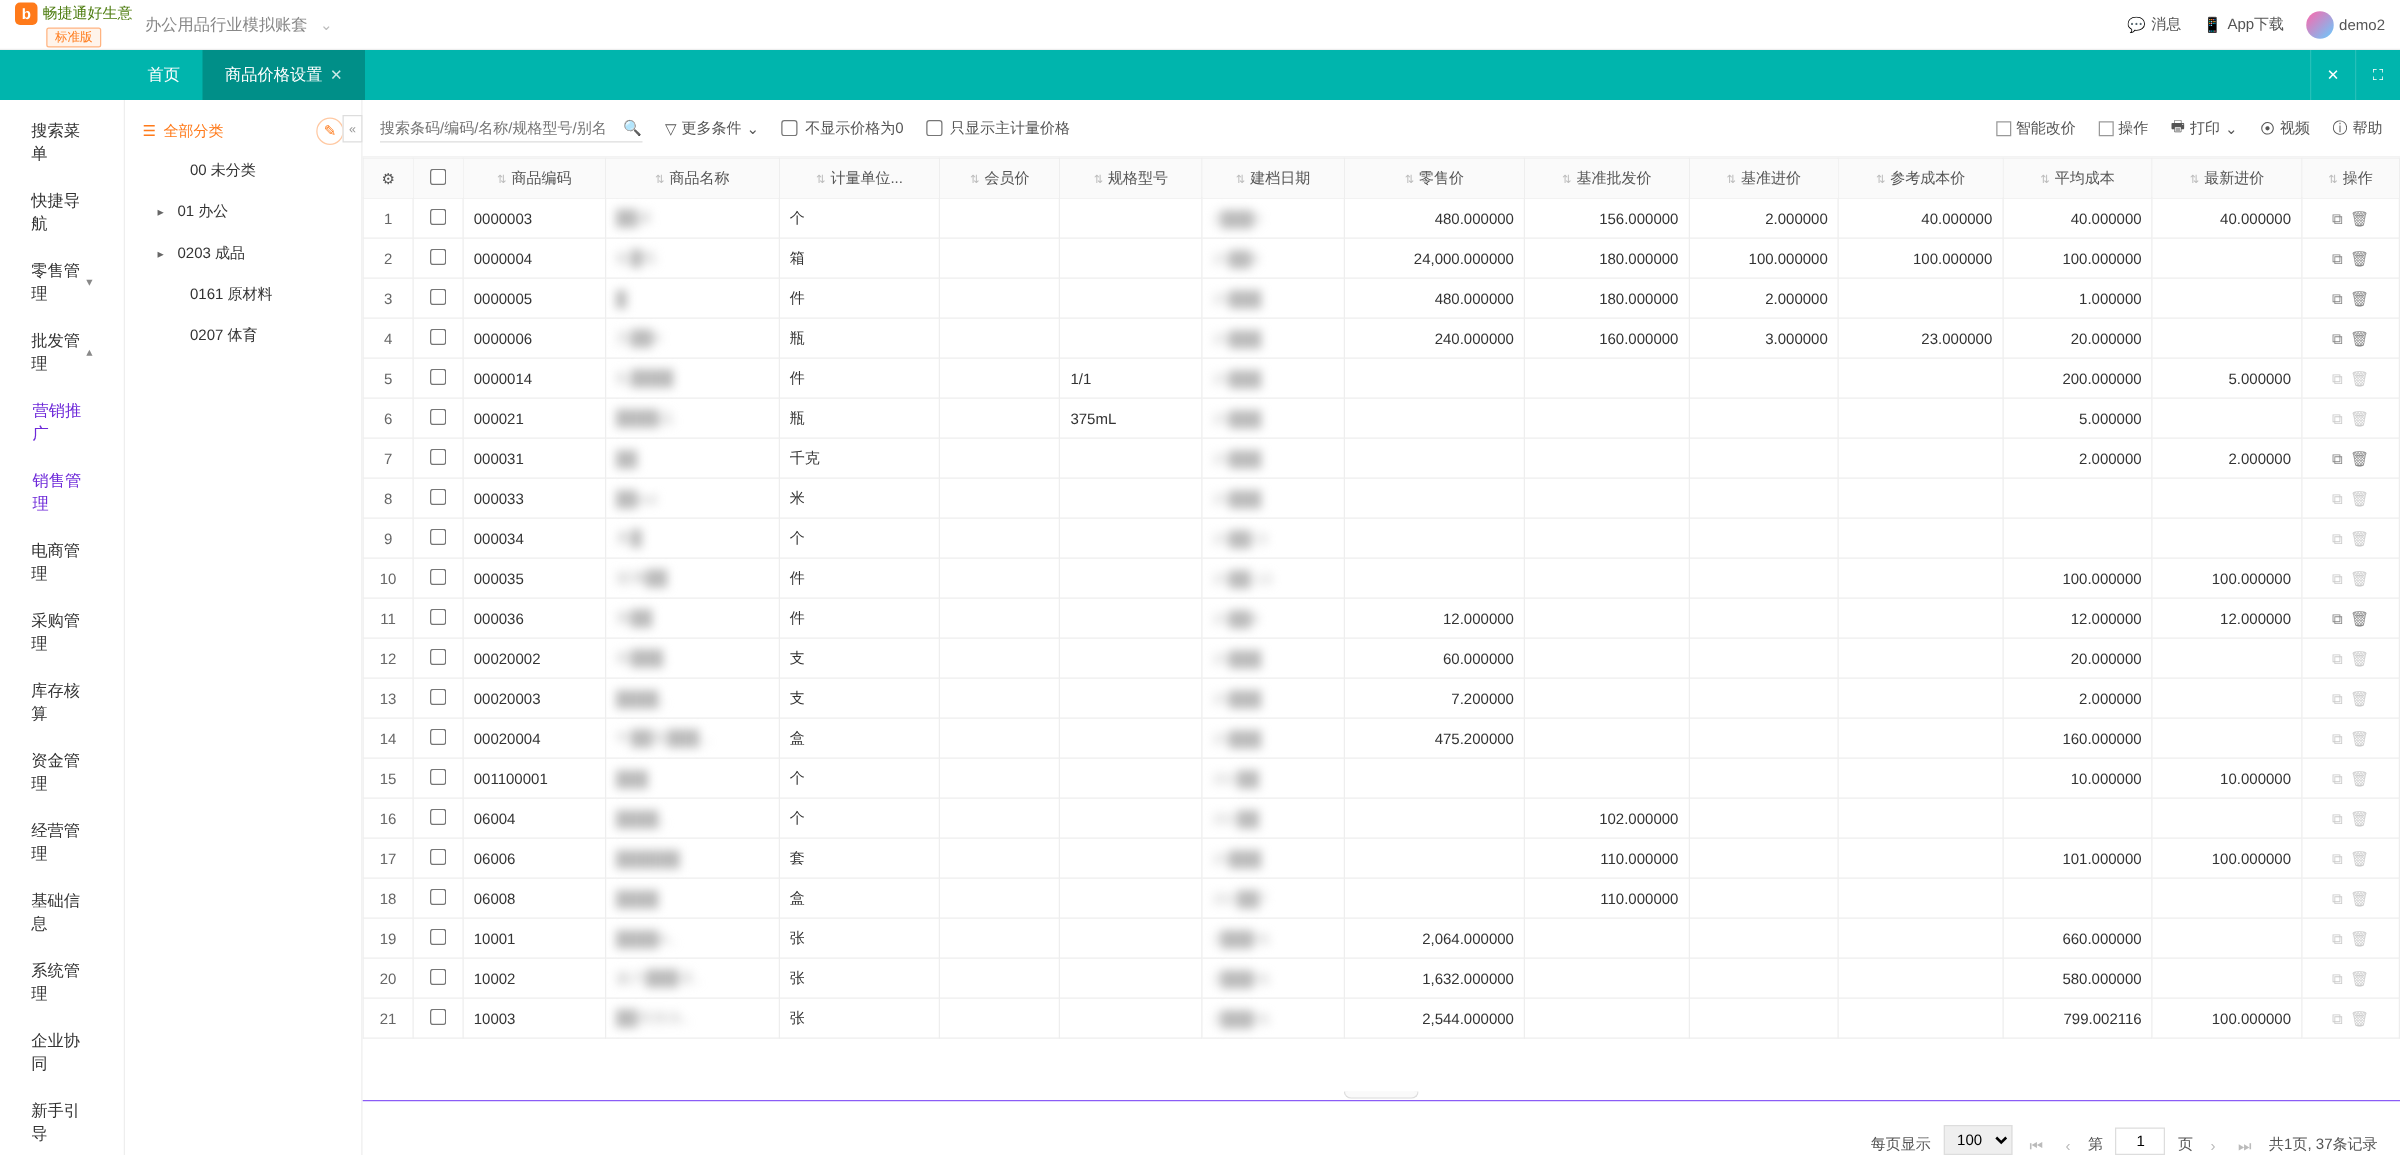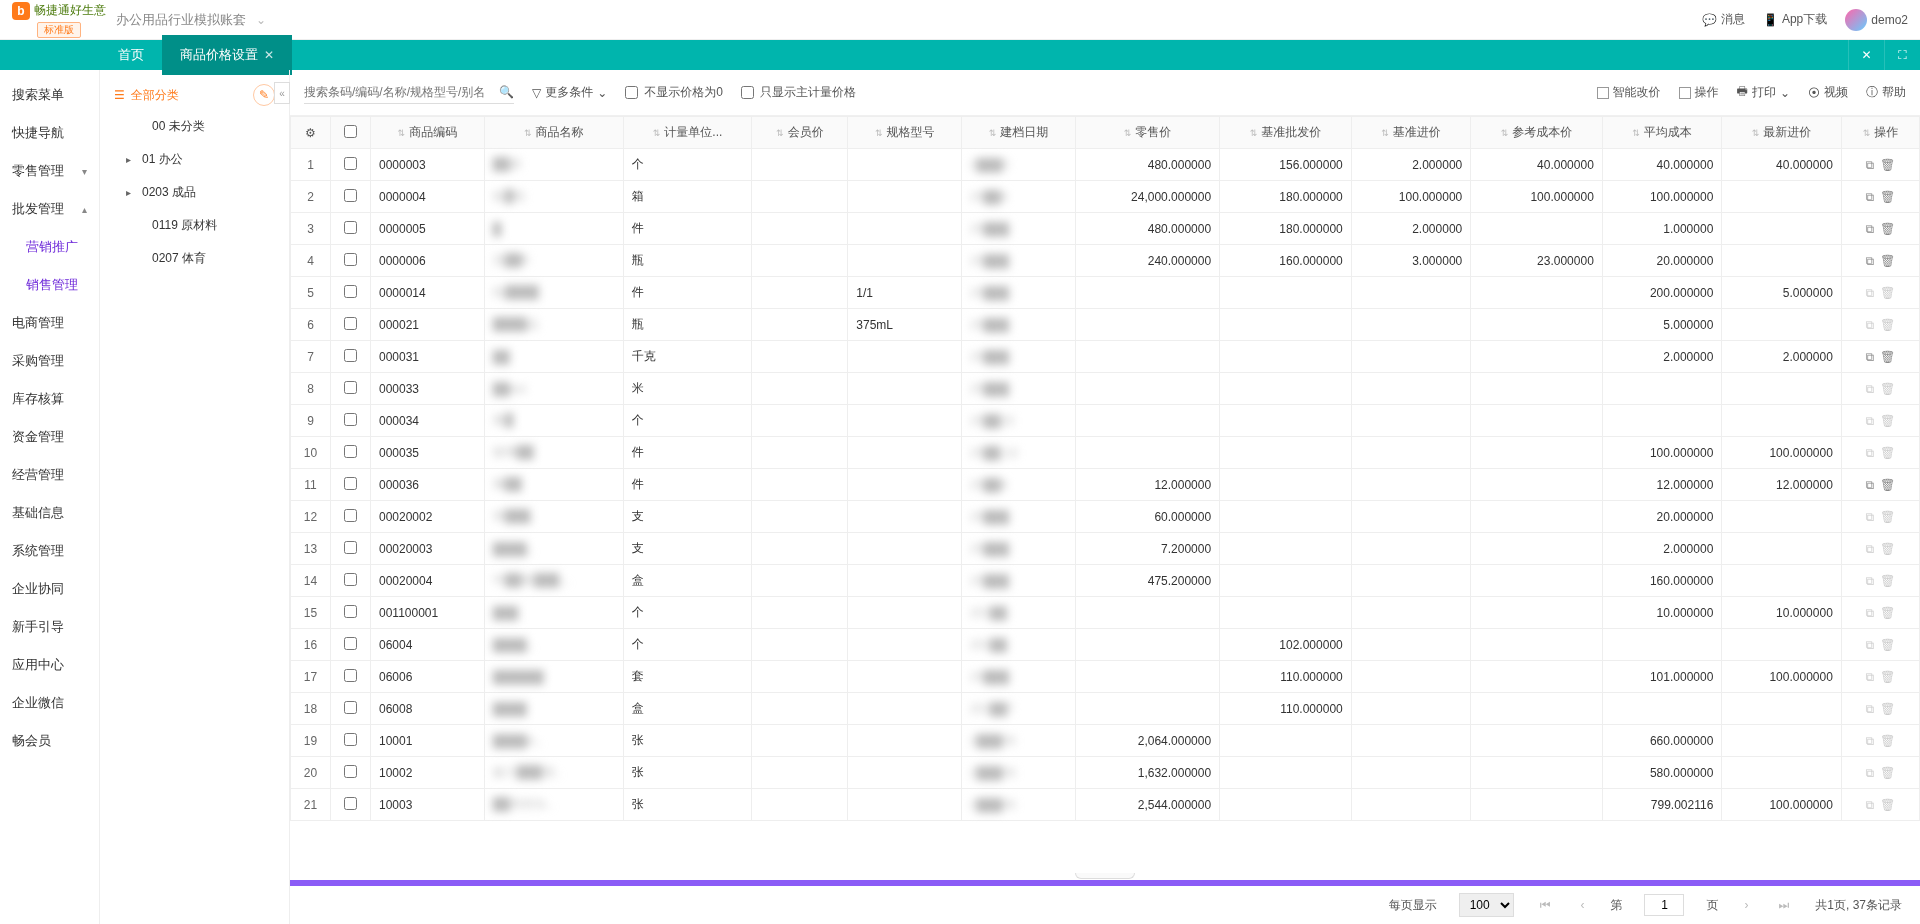--- a/index.html
+++ b/index.html
@@ -9,29 +9,29 @@
 .logo{display:flex;flex-direction:column;align-items:center;width:94px;margin-right:10px}
 .logo-row{display:flex;align-items:center;gap:4px}
 .logo-icon{width:18px;height:18px;background:#ff7a1a;border-radius:4px;display:flex;align-items:center;justify-content:center;color:#fff;font-weight:bold}
 .logo-text{font-size:12px;color:#4d7c0f}
 .logo-badge{font-size:10px;color:#ff7a1a;border:1px solid #ffb380;background:#fff4eb;padding:0 6px;border-radius:2px;margin-top:2px}
 .account-name{color:#888;font-size:13px}
 .top-spacer{flex:1}
 .top-actions{display:flex;align-items:center;gap:18px;color:#555}
 .top-actions .act{display:flex;align-items:center;gap:4px;cursor:pointer}
 .avatar{width:22px;height:22px;border-radius:50%;background:linear-gradient(135deg,#f6a,#6cf)}
-.tabbar{display:flex;align-items:center;height:30px;background:#00b5ad;color:#fff;padding-left:100px;position:relative}
+.tabbar{display:flex;align-items:center;height:40px;background:#00b5ad;color:#fff;padding-left:100px;position:relative}
 .tab{padding:0 18px;height:40px;display:flex;align-items:center;gap:6px;cursor:pointer;font-size:13px}
 .tab.active{background:#008f88}
 .tab .x{font-size:12px;opacity:.8}
 .tabbar-right{position:absolute;right:0;display:flex;height:40px}
 .tabbar-right .ic{width:36px;display:flex;align-items:center;justify-content:center;cursor:pointer;border-left:1px solid rgba(255,255,255,.15)}
 .main{flex:1;display:flex;min-height:0}
 .nav{width:100px;border-right:1px solid #eee;padding-top:6px;overflow:auto}
-.nav .item{padding:10px 12px;font-size:13px;color:#333;cursor:pointer;display:flex;align-items:center;justify-content:space-between}
+.nav .item{padding:10px 25px;font-size:13px;color:#333;cursor:pointer;display:flex;align-items:center;justify-content:space-between}
 .nav .item.sub{padding-left:26px;color:#6d28d9}
 .nav .item .arr{font-size:10px;color:#888}
 .content{flex:1;display:flex;min-height:0}
 .tree-panel{width:190px;border-right:1px solid #eee;padding:10px 8px;position:relative}
 .tree-head{display:flex;align-items:center;gap:6px;color:#ff7a1a;padding:4px 6px}
 .tree-head .ic{font-size:12px}
 .tree-head .edit{margin-left:auto;width:22px;height:22px;border:1px solid #ffc9a3;border-radius:50%;display:flex;align-items:center;justify-content:center;color:#ff7a1a}
 .collapse{position:absolute;right:-1px;top:12px;width:16px;height:22px;border:1px solid #ddd;background:#fff;display:flex;align-items:center;justify-content:center;color:#999;cursor:pointer;font-size:10px}
 .tree-item{padding:8px 6px 8px 28px;font-size:12px;color:#333;cursor:pointer;display:flex;align-items:center;gap:6px}
 .tree-item.lv1{padding-left:18px}
@@ -51,21 +51,21 @@
 th,td{border:1px solid #eee;height:32px;padding:0 8px;white-space:nowrap}
 th{background:#fafafa;font-weight:normal;color:#555;position:sticky;top:0}
 th .sort{color:#bbb;font-size:9px;margin-right:4px;display:inline-block}
 td.num{text-align:right}
 td.idx{text-align:center;color:#666}
 .hdr-chk,.row-chk{text-align:center}
 .row-chk input,.hdr-chk input{cursor:pointer}
 .ops{display:flex;gap:6px;justify-content:center;color:#888}
 .ops span{cursor:pointer}
 .blur{filter:blur(4px);color:#bbb}
-.pager{display:flex;align-items:center;justify-content:flex-end;height:44px;padding:0 18px;gap:22px;border-top:6px solid #8b5cf6;font-size:12px;color:#555}
+.pager{display:flex;align-items:flex-end;justify-content:flex-end;height:44px;padding:0 18px;gap:10px;border-top:1px solid #8b5cf6;font-size:12px;color:#555}
 .pager select,.pager input{border:1px solid #ddd;padding:3px 6px;font-size:12px}
 .pager input{width:40px;text-align:center}
 .pager .nav-ic{color:#bbb;padding:0 4px;cursor:pointer}
 .bottom-handle{height:8px;display:flex;justify-content:center;align-items:center}
 .bottom-handle div{width:60px;height:6px;border:1px solid #ddd;border-top:none;border-radius:0 0 6px 6px;background:#fafafa}
 </style>
 </head>
 <body>
 
 <div class="app">
@@ -186,21 +186,21 @@
             <div class="tree-item lv1">
               <span class="tg">▸</span>
               <span>01 办公</span>
             </div>
             <div class="tree-item lv1">
               <span class="tg">▸</span>
               <span>0203 成品</span>
             </div>
             <div class="tree-item">
               <span class="tg"></span>
-              <span>0119 原材料</span>
+              <span>0161 原材料</span>
             </div>
             <div class="tree-item">
               <span class="tg"></span>
               <span>0207 体育</span>
             </div>
           </div>
       </div>
 
       <div class="right">
         <div class="toolbar">

